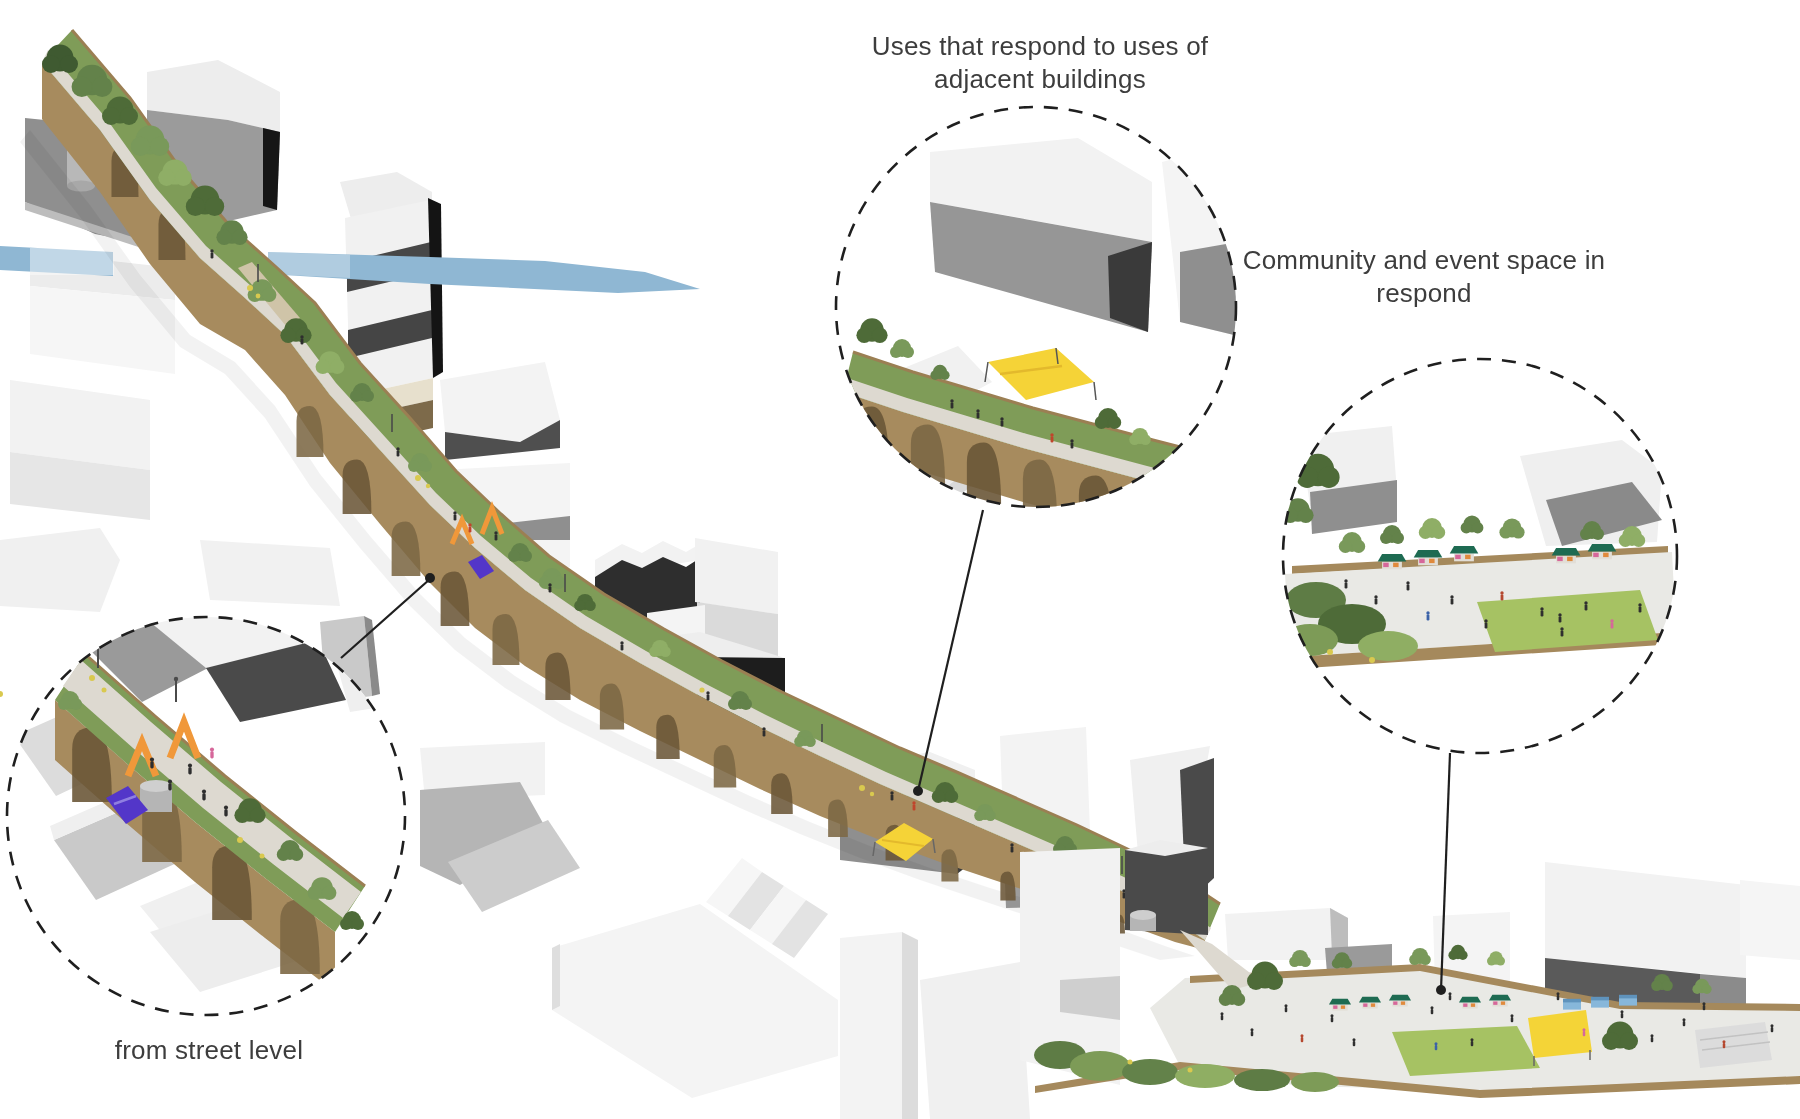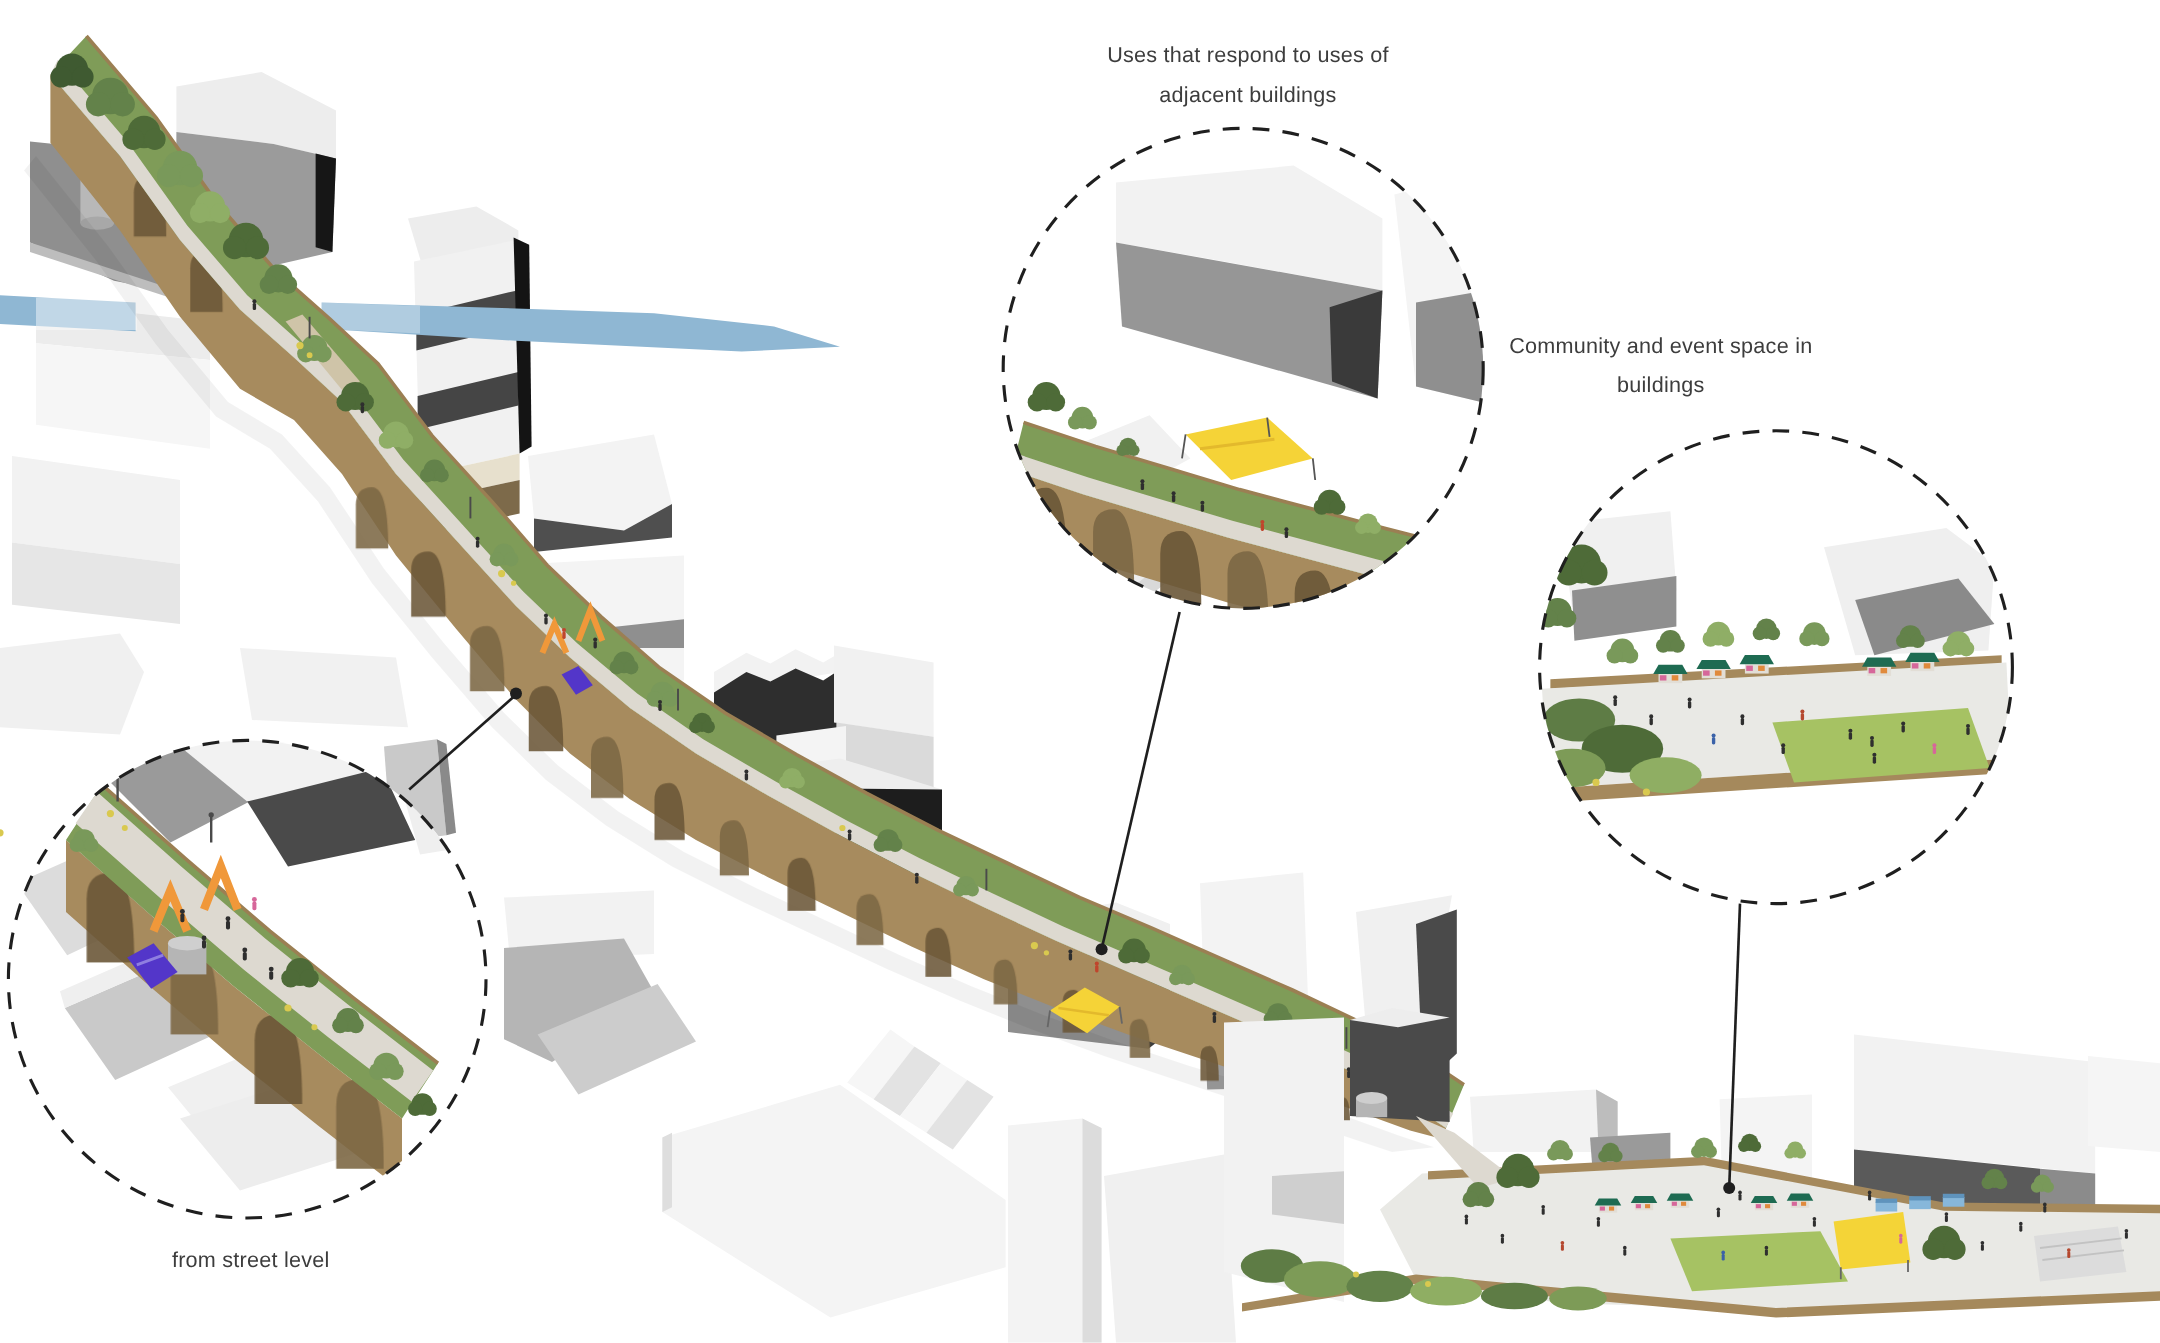--- a/index.html
+++ b/index.html
@@ -1,19 +1,19 @@
 <!DOCTYPE html>
 <html><head>
 <meta charset="utf-8">
 <style>
   html,body{margin:0;padding:0;background:#fff;}
   .stage{position:relative;width:1800px;height:1119px;background:#ffffff;overflow:hidden;
          font-family:"Liberation Sans",sans-serif;}
   .scene{position:absolute;left:0;top:0;}
-  .label{position:absolute;text-align:center;color:#3d3d3d;font-size:18px;line-height:33px;
+  .label{position:absolute;text-align:center;color:#3d3d3d;font-size:26px;line-height:33px;
          font-weight:400;letter-spacing:0.2px;}
 </style>
 </head>
 <body>
 
 <div class="stage">
 
 <svg class="scene" width="1800" height="1119" viewBox="0 0 1800 1119">
 <defs>
   <g id="tree">
@@ -527,22 +527,22 @@
   </g>
   <circle cx="206" cy="816" r="199" fill="none" stroke="#1f1f1f" stroke-width="2.6" stroke-dasharray="14 11"></circle>
 </g>
 </svg>
 
 <div class="label" style="left:830px;top:30px;width:420px;">
   <div>Uses that respond to uses of</div>
   <div>adjacent buildings</div>
 </div>
 
-<div class="label" style="left:1164px;top:244px;width:440px;margin-top:28px;">
+<div class="label" style="left:1204px;top:244px;width:440px;">
   <div>Community and event space in</div>
-  <div>buildings</div>
+  <div>respond</div>
 </div>
 
 <div class="label" style="left:19px;top:1034px;width:380px;">
   <div>from street level</div>
 </div>
 
 </div>
 
 </body></html>

